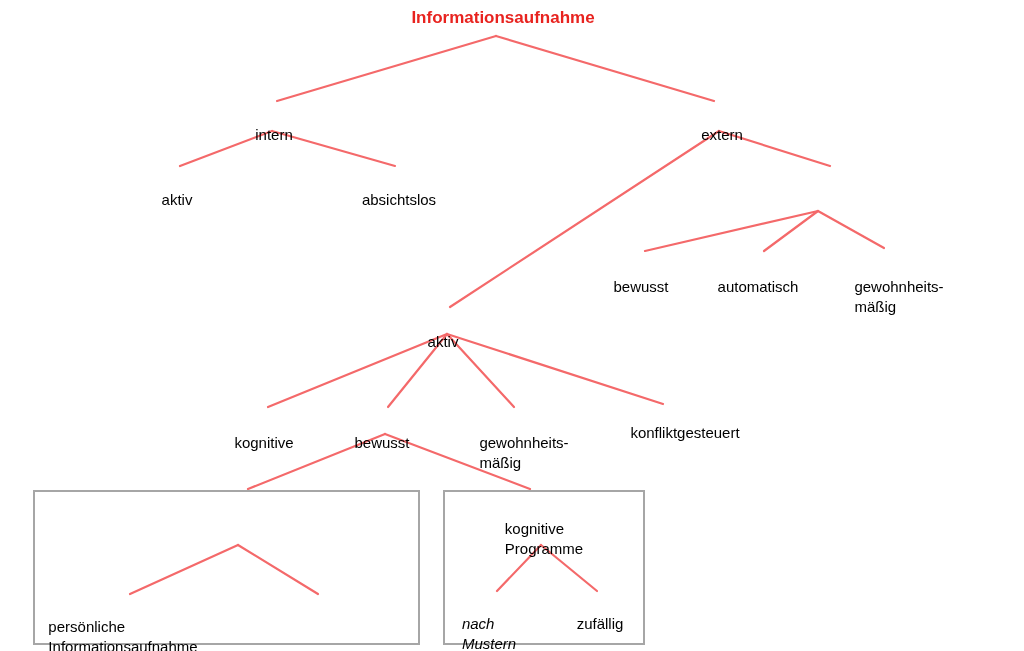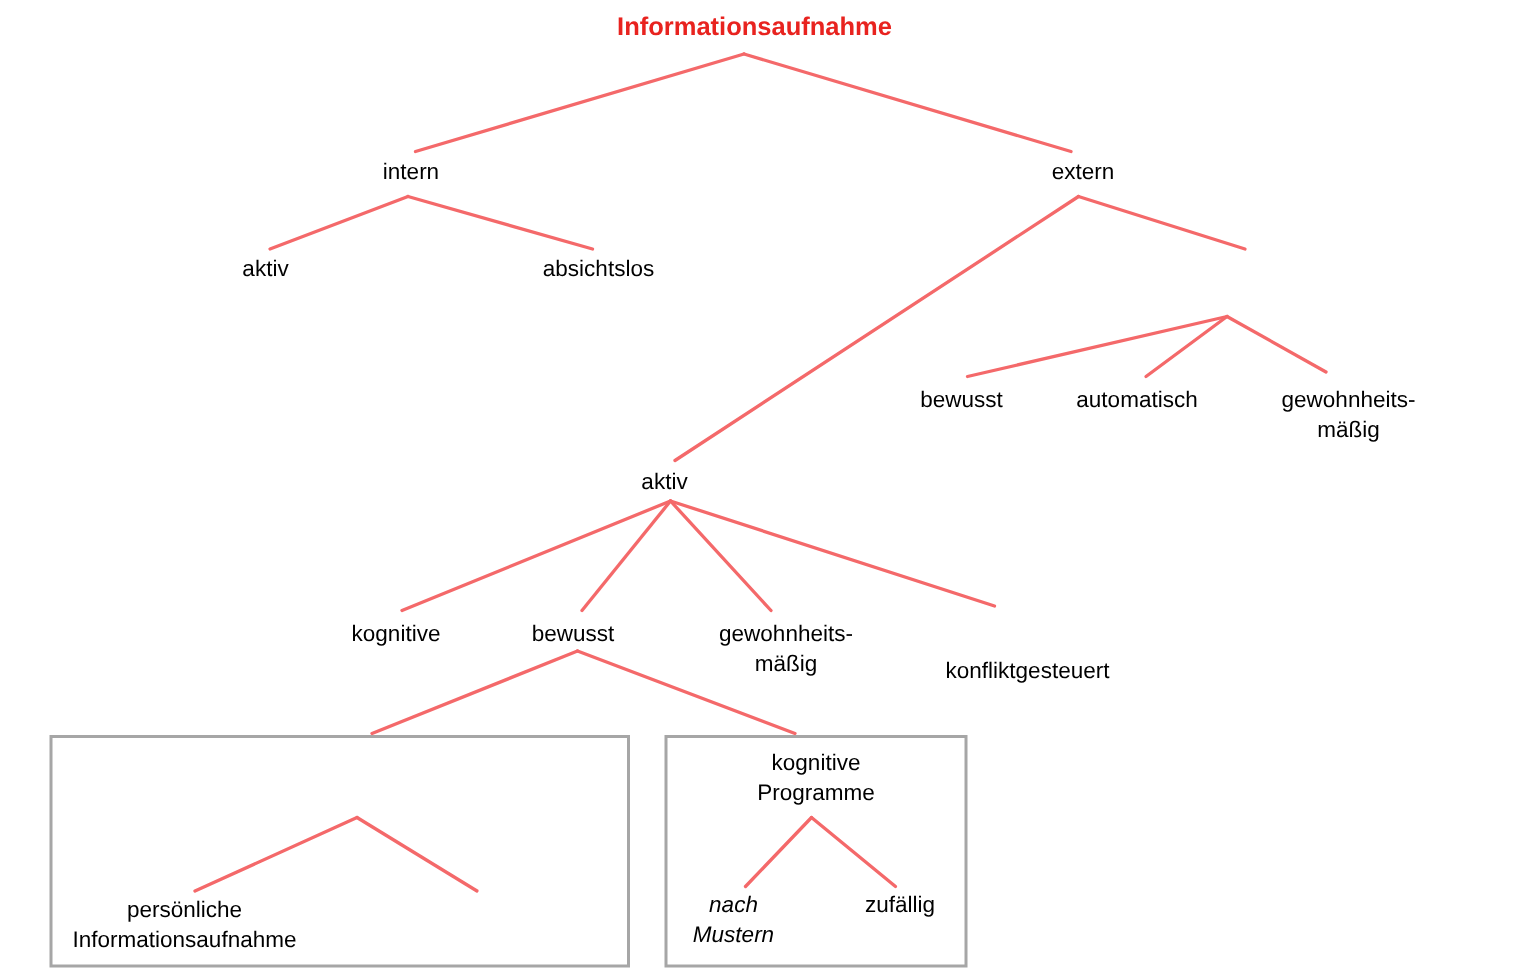--- a/index.html
+++ b/index.html
@@ -31,22 +31,23 @@
     stroke: var(--line);
     stroke-width: 2.2;
     stroke-linecap: round;
   }
   .label {
     position: absolute;
     transform: translateX(-50%);
     font-size: 15px;
     line-height: 20px;
     color: var(--label-text);
-    text-align: center;
+    text-align: left;
     white-space: pre-line;
+    margin-top: 20px;
   }
   .title {
     position: absolute;
     transform: translateX(-50%);
     font-size: 17px;
     font-weight: 700;
     line-height: 20px;
     color: var(--title-text);
     white-space: nowrap;
   }
@@ -106,21 +107,21 @@
   <div class="label" style="left:758px; top:257px;">automatisch</div>
   <div class="label" style="left:899px; top:257px;">gewohnheits-
 mäßig</div>
 
   <div class="label" style="left:443px; top:312px;">aktiv</div>
 
   <div class="label" style="left:264px; top:413px;">kognitive</div>
   <div class="label" style="left:382px; top:413px;">bewusst</div>
   <div class="label" style="left:524px; top:413px;">gewohnheits-
 mäßig</div>
-  <div class="label" style="left:685px; top:438px;">konfliktgesteuert</div>
+  <div class="label" style="left:685px; top:403px;">konfliktgesteuert</div>
 
   <div class="label" style="left:544px; top:499px;">kognitive
 Programme</div>
 
   <div class="label" style="left:123px; top:597px;">persönliche
 Informationsaufnahme</div>
 
   <div class="label" style="left:489px; top:594px;font-style:italic;">nach
 Mustern</div>
   <div class="label" style="left:600px; top:594px;">zufällig</div>

